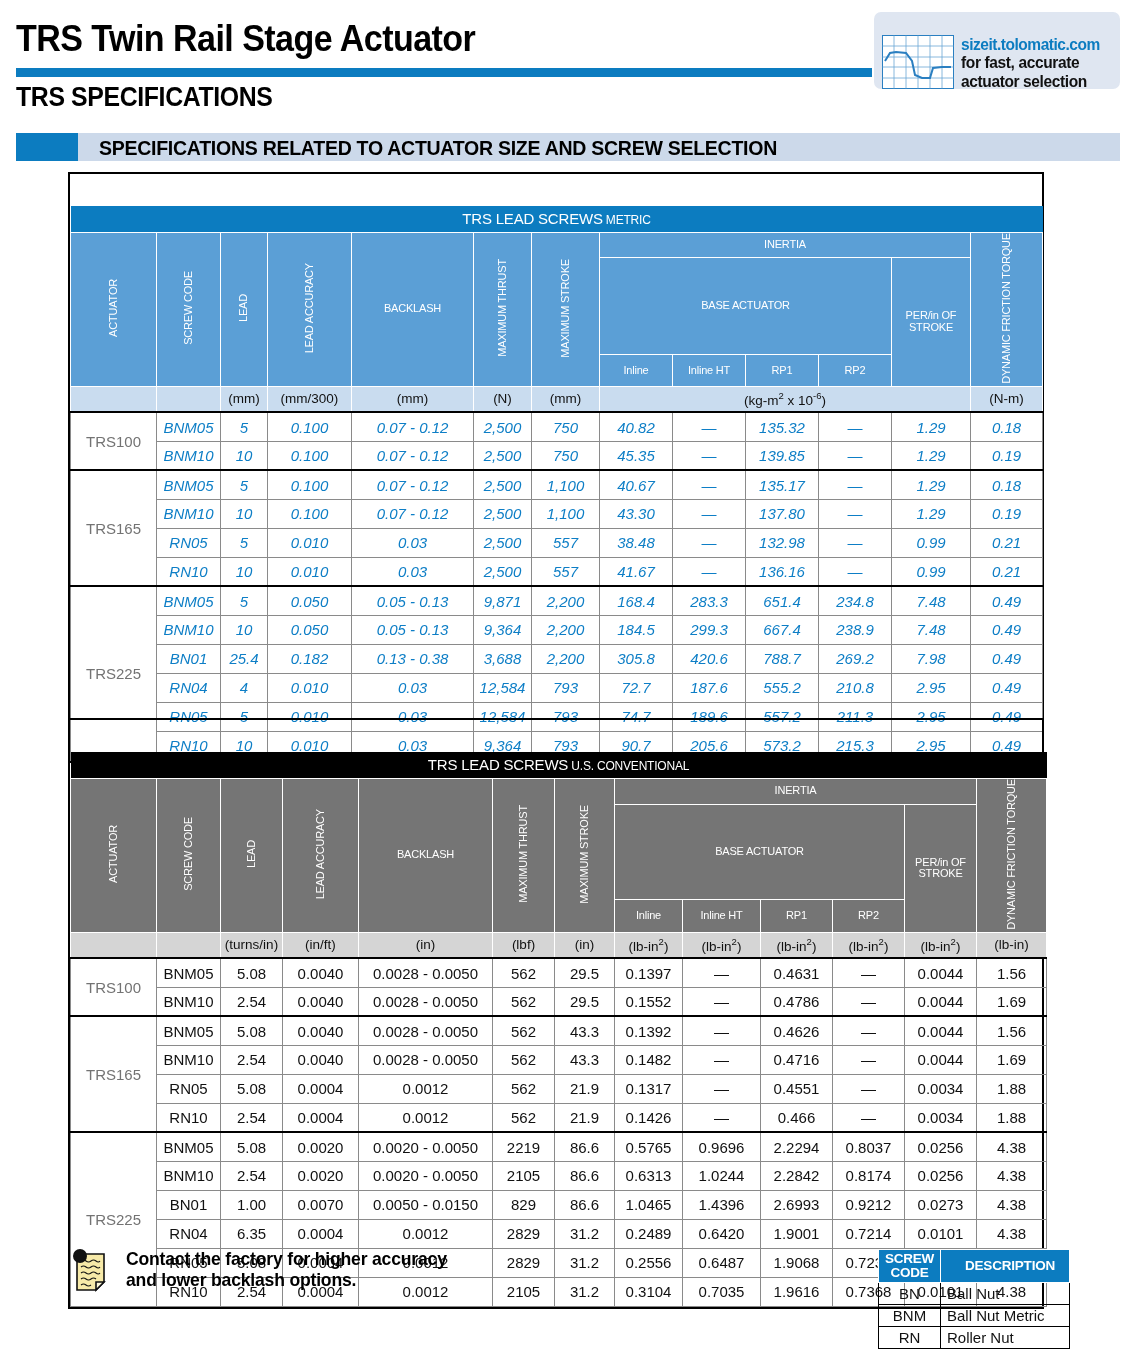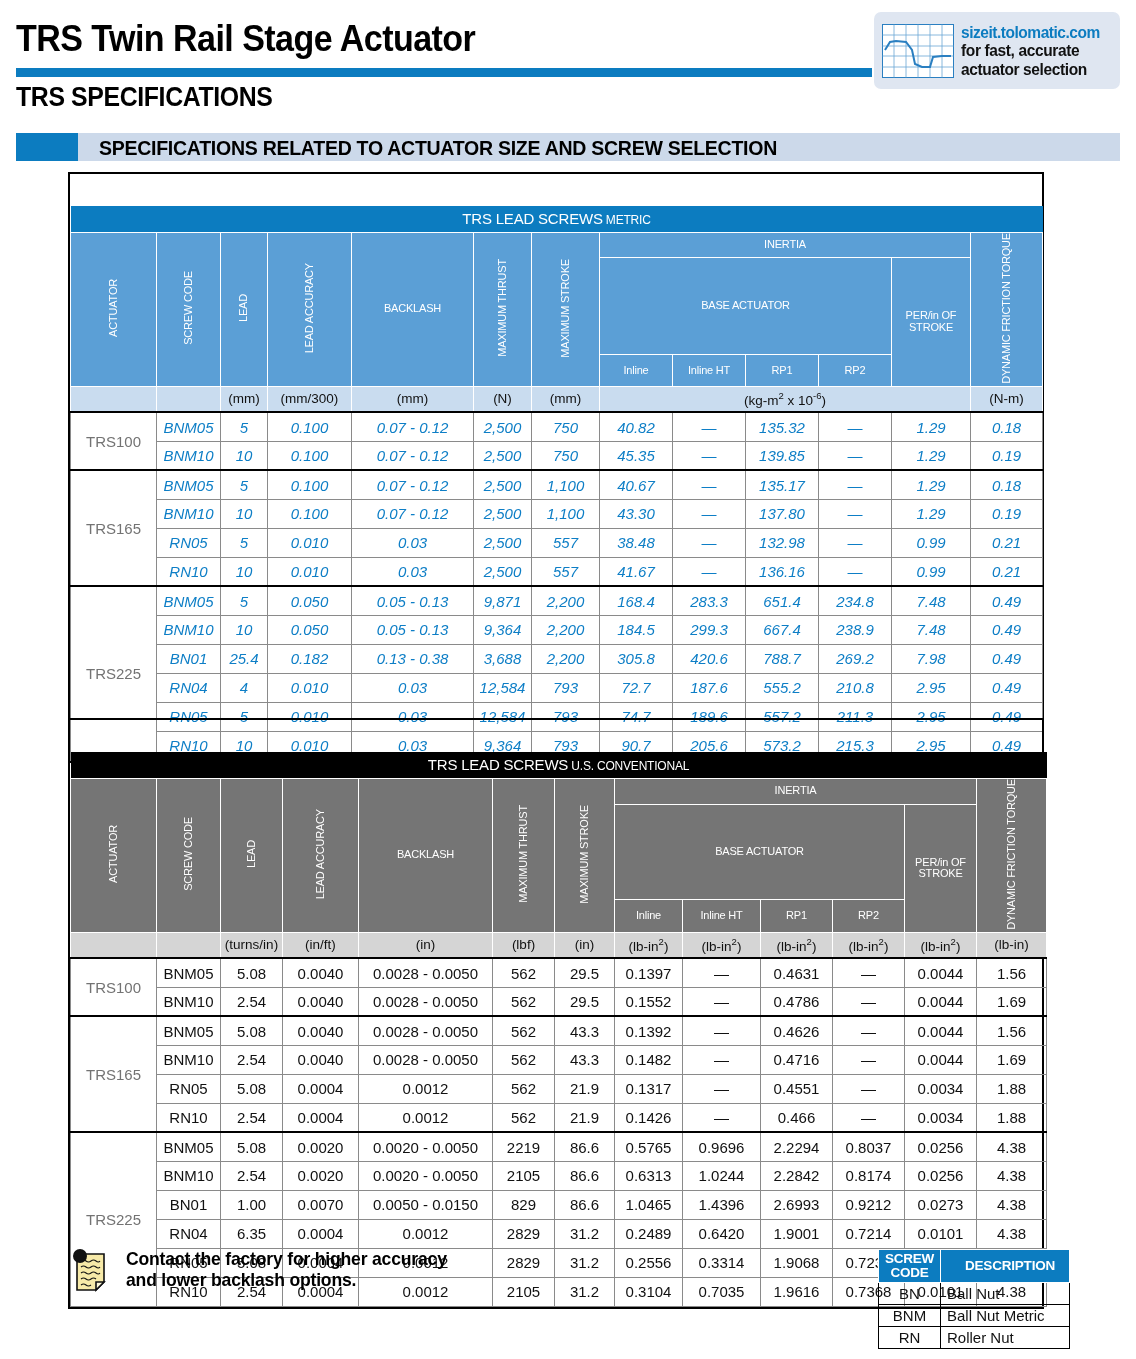--- a/index.html
+++ b/index.html
@@ -47,21 +47,21 @@
   }
 
   
   .badge {
     position: absolute;
     left: 874px; top: 12px;
     width: 246px; height: 77px;
     background: #dfe6f1;
     border-radius: 7px;
     display: flex;
-    align-items: center;
+    align-items: flex-end;
     padding: 0 8px;
   }
   .badge-graph {
     width: 72px; height: 54px;
     flex: 0 0 auto;
     background: #ffffff;
     margin-right: 7px;
   }
   .badge-text { line-height: 1.0; }
   .badge-url {
@@ -710,21 +710,21 @@
             <td class="d">4.38</td>
           </tr>
           <tr>
             <td class="d">RN05</td>
             <td class="d">5.08</td>
             <td class="d">0.0004</td>
             <td class="d">0.0012</td>
             <td class="d">2829</td>
             <td class="d">31.2</td>
             <td class="d">0.2556</td>
-            <td class="d">0.3314</td>
+            <td class="d">0.6487</td>
             <td class="d">1.9068</td>
             <td class="d">0.7231</td>
             <td class="d">0.0101</td>
             <td class="d">4.38</td>
           </tr>
           <tr>
             <td class="d">RN10</td>
             <td class="d">2.54</td>
             <td class="d">0.0004</td>
             <td class="d">0.0012</td>

